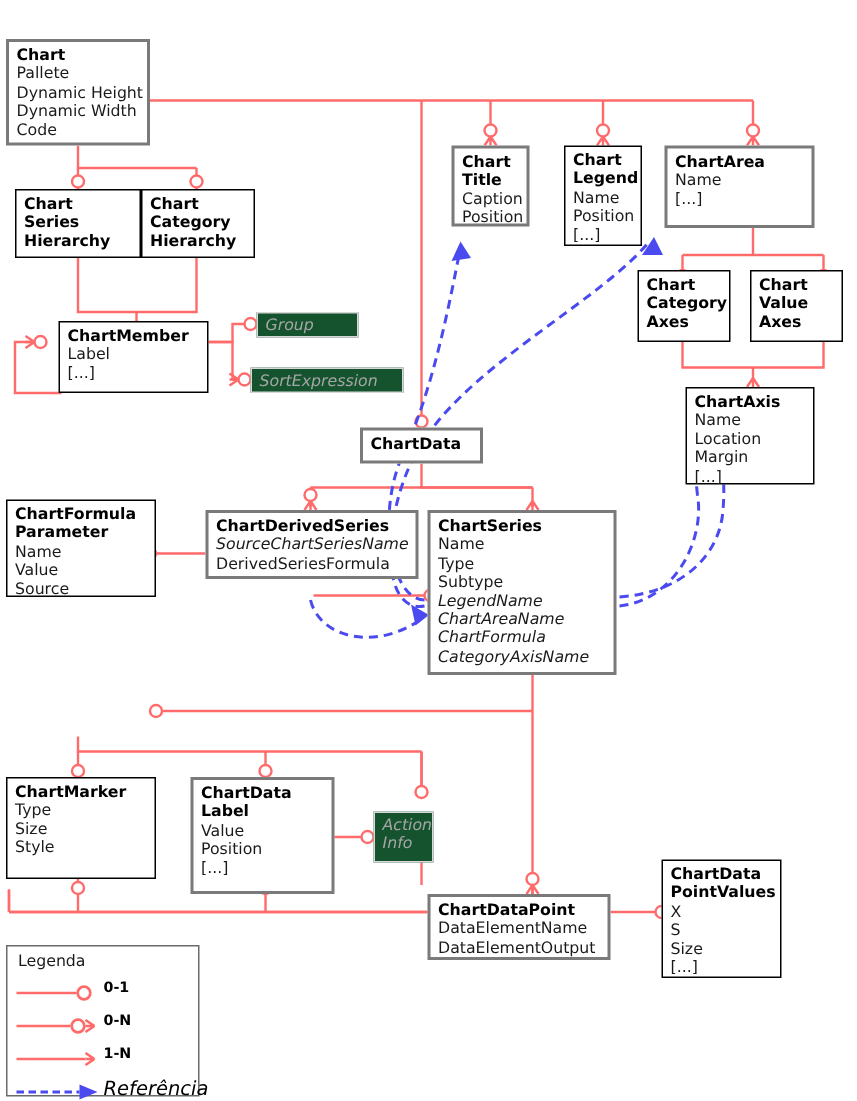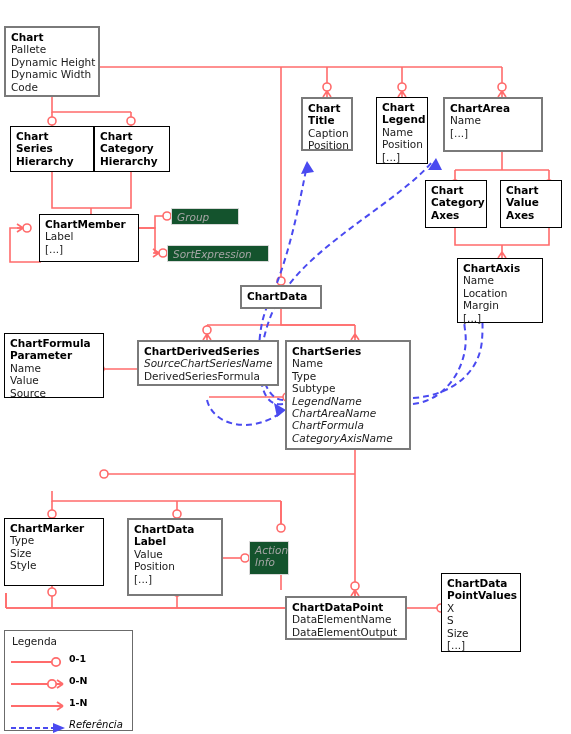--- a/index.html
+++ b/index.html
@@ -24,21 +24,21 @@
   .ghost{position:absolute;background:#14532d;border:1.5px solid #d8d8d8;box-sizing:border-box;
          font-size:10.5px;line-height:12.4px;color:#a6a6a6;font-style:italic;
          padding:2px 5px;}
 
   
   #legend{position:absolute;left:4px;top:630px;width:129px;height:101px;
           border:1.5px solid #6b6b6b;background:#fff;box-sizing:border-box;padding-left:16px;}
   #legend .ttl{position:absolute;left:7px;top:4px;font-size:10.5px;color:#1a1a1a;}
   .lgrow{position:absolute;left:0;width:129px;height:18px;}
   .lgrow .lbl{position:absolute;left:64px;top:0px;font-size:9.5px;color:#000;font-weight:bold;}
-  .lgrow .lbl.ref{font-weight:normal;font-style:italic;font-size:10px;}
+  .lgrow .lbl.ref{font-weight:normal;font-style:italic;font-size:13px;}
 </style>
 </head>
 <body>
 
 <div id="canvas">
 
 
   <svg class="wires" viewBox="0 0 571 734">
     <g stroke="#ff6b6b" stroke-width="1.6" fill="none">
 

